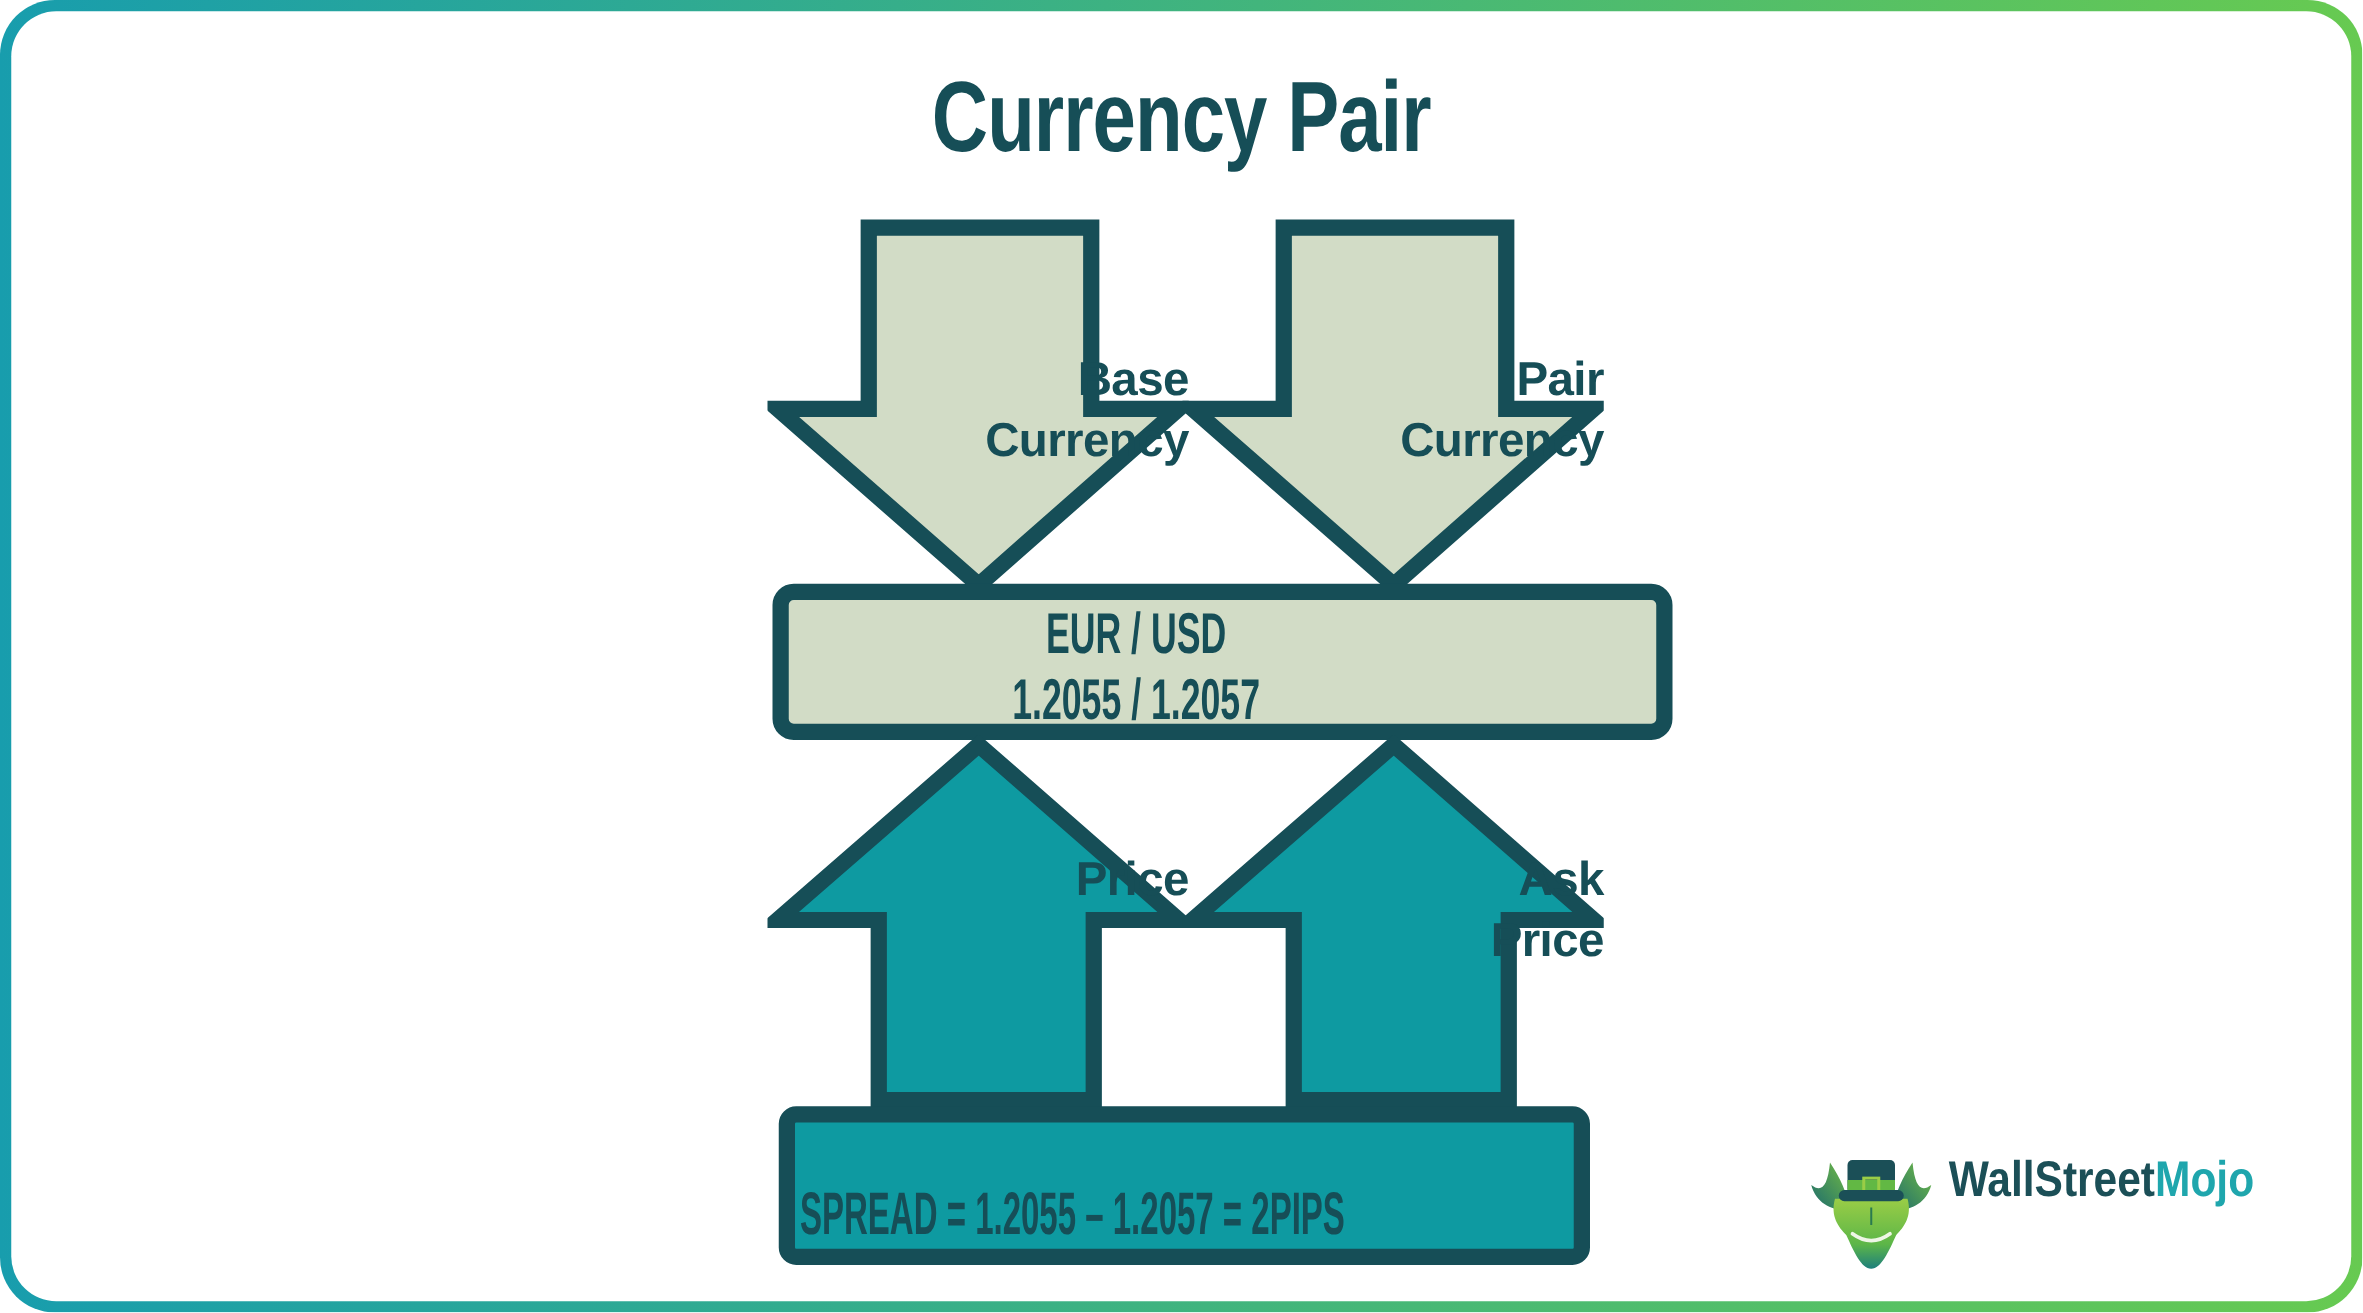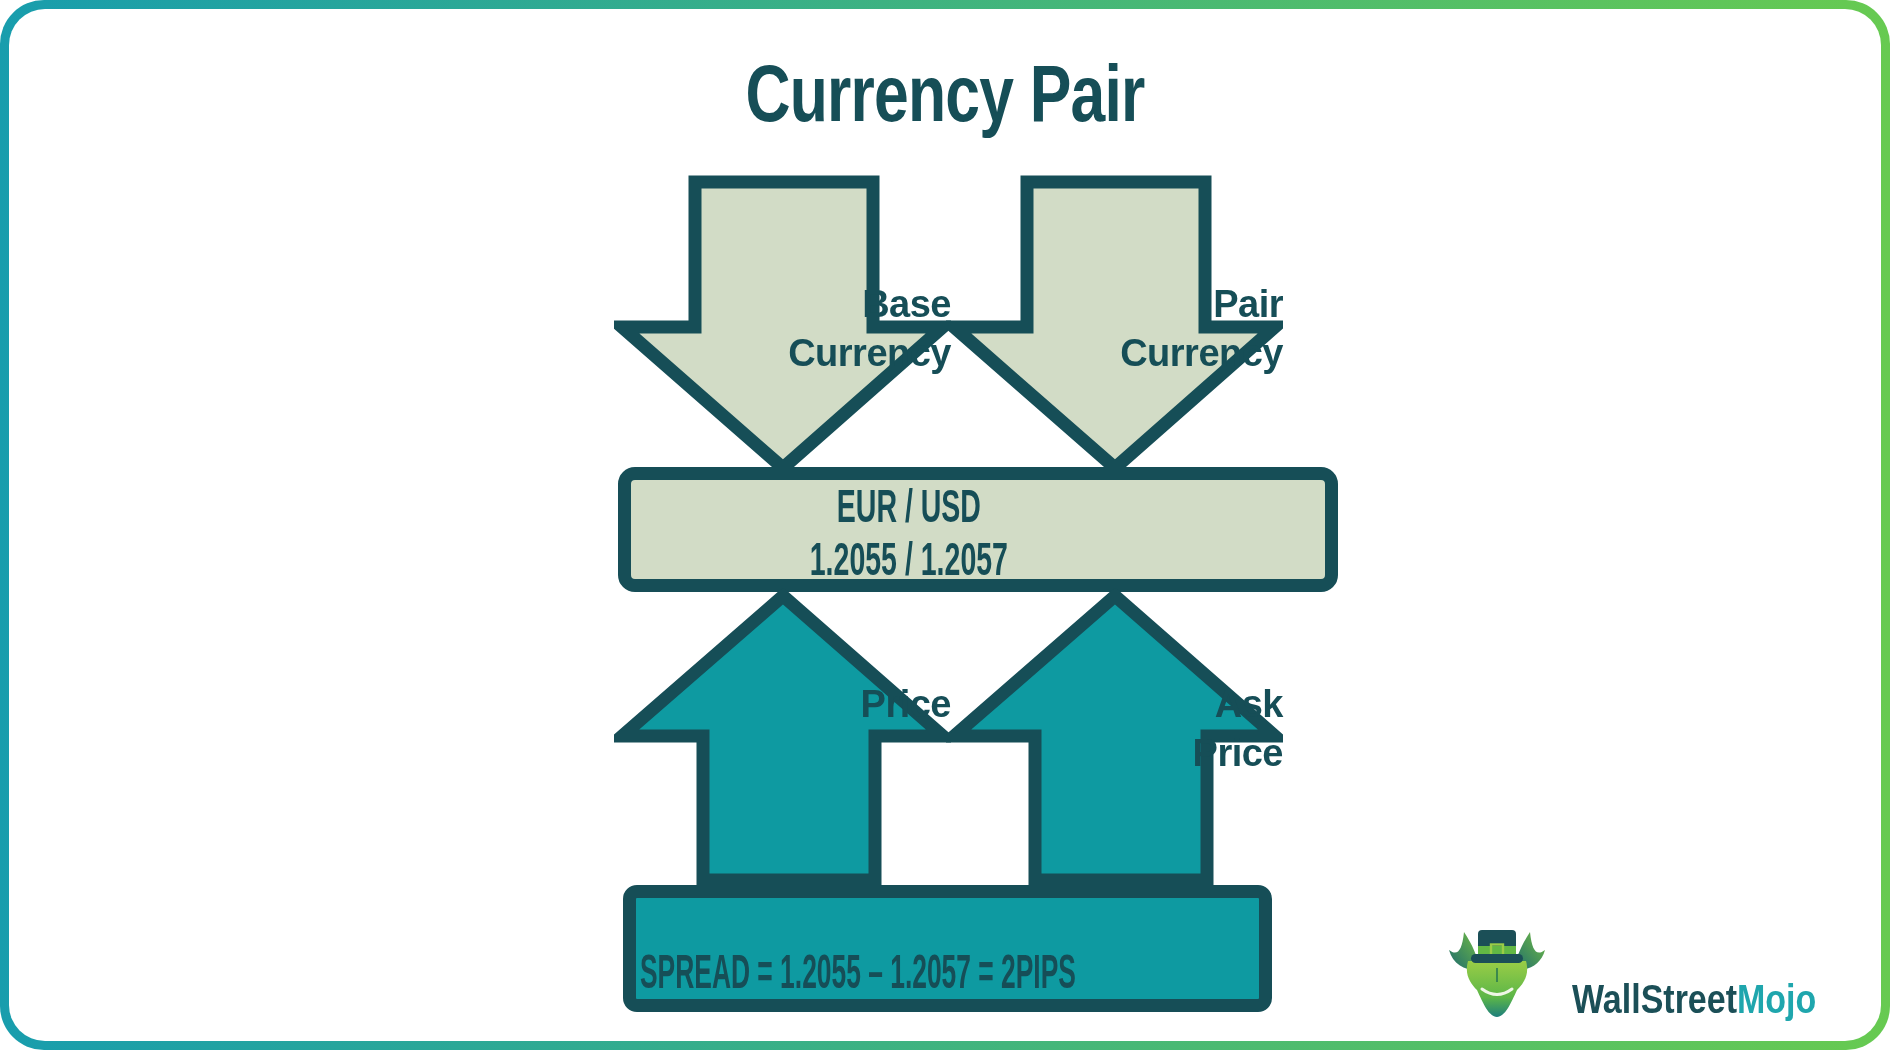--- a/index.html
+++ b/index.html
@@ -41,21 +41,21 @@
 
   .spread-box{position:absolute;left:623px;top:885px;width:649px;height:127px;
               box-sizing:border-box;background:var(--teal,#0e9aa1);
               border:13px solid var(--dark,#164e57);border-radius:14px;
               display:flex;align-items:flex-end;}
   .spread-text{font-size:48px;font-weight:bold;color:var(--dark,#164e57);
                white-space:nowrap;margin-left:4px;
                transform:scaleX(0.55);transform-origin:left center;}
 
   .logo{position:absolute;left:1447px;top:922px;height:100px;
-        display:flex;align-items:flex-end;gap:25px;}
+        display:flex;align-items:flex-start;gap:12px;}
   .logo-icon{width:100px;height:98px;}
   .logo-text{font-size:40px;font-weight:bold;white-space:nowrap;
              transform:scaleX(0.85);transform-origin:left center;}
   .logo-text .p1{color:var(--logo-dark,#1b4f57);}
   .logo-text .p2{color:var(--logo-accent,#1fa6ad);}
 </style>
 </head>
 <body>
 
 <div class="stage">

